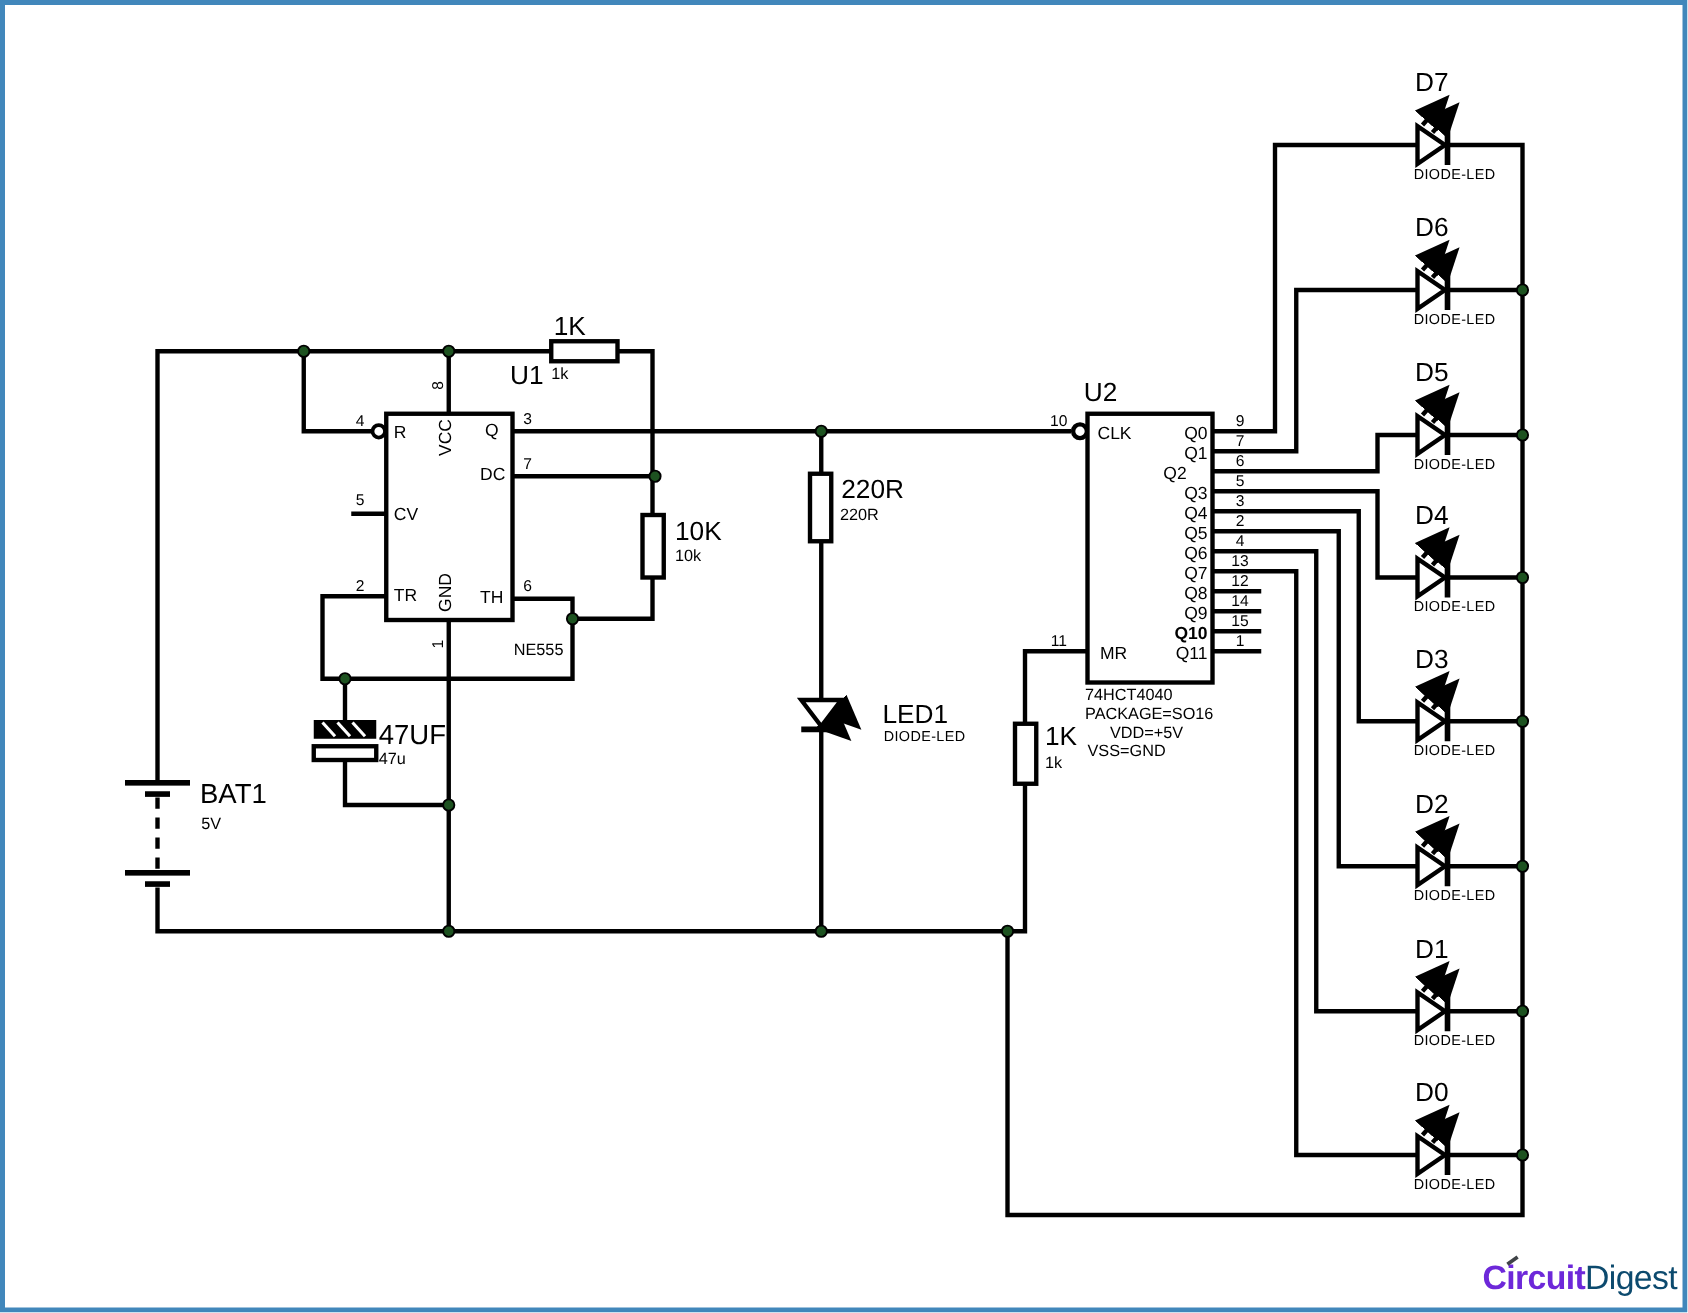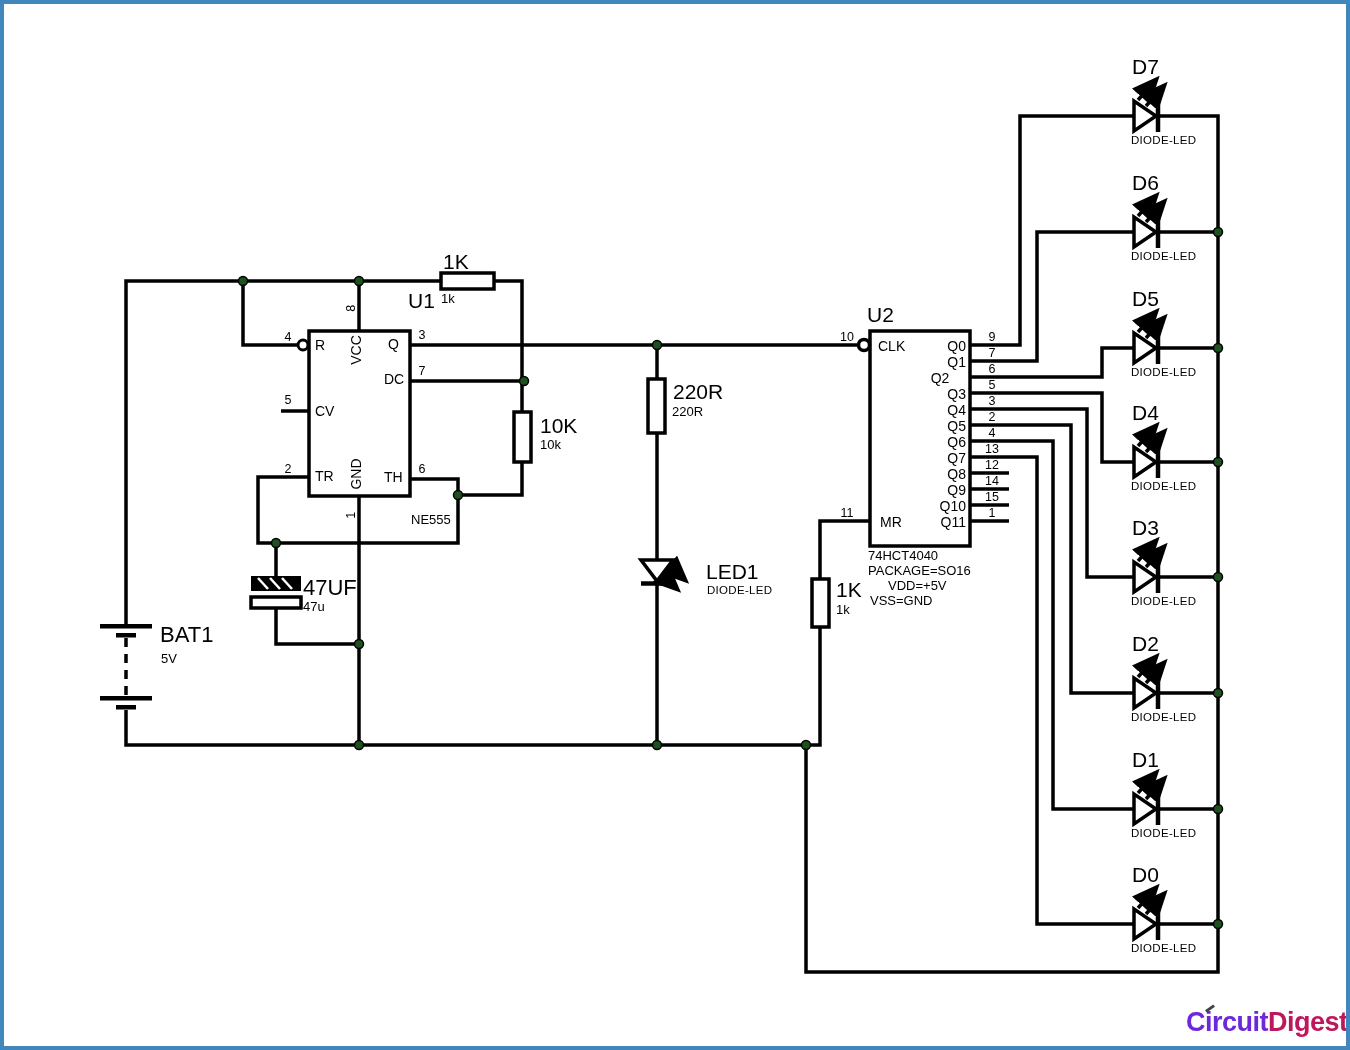--- a/index.html
+++ b/index.html
@@ -15,21 +15,21 @@
   .p14{font-size:14px;}
   .n13{font-size:12.5px;}
   .num{width:36px;text-align:center;}
   .numl{width:20px;text-align:center;}
   .pinr{width:52px;text-align:right;}
   .vrot{width:40px;text-align:center;transform:rotate(-90deg);transform-origin:center;}
   .nrot{transform:rotate(-90deg);transform-origin:center;}
   .logo{position:absolute;left:1182px;top:1003px;font-family:"Liberation Sans","DejaVu Sans",sans-serif;
         font-size:27px;letter-spacing:-.5px;}
   .logo .p1{font-weight:bold;color:#6d28d9;}
-  .logo .p2{font-weight:bold;color:#be185d;text-align:right;}
+  .logo .p2{font-weight:normal;color:#0c4a6e;text-align:right;}
   .accent{position:absolute;left:1201px;top:1003px;width:10px;height:3px;
           background:#3f4347;transform:rotate(-35deg);}
 </style>
 </head>
 <body>
 
 <div class="canvas">
 
 <svg class="sch" width="1350" height="1050" viewBox="0 0 1350 1050">
   <defs>
@@ -189,21 +189,21 @@
 <div class="t p14 pinr" style="left:910px;top:335px;">Q0</div>
 <div class="t p14 pinr" style="left:910px;top:351px;">Q1</div>
 <div class="t p14 pinr" style="left:910px;top:367px;text-align:center;">Q2</div>
 <div class="t p14 pinr" style="left:910px;top:383px;">Q3</div>
 <div class="t p14 pinr" style="left:910px;top:399px;">Q4</div>
 <div class="t p14 pinr" style="left:910px;top:415px;">Q5</div>
 <div class="t p14 pinr" style="left:910px;top:431px;">Q6</div>
 <div class="t p14 pinr" style="left:910px;top:447px;">Q7</div>
 <div class="t p14 pinr" style="left:910px;top:463px;">Q8</div>
 <div class="t p14 pinr" style="left:910px;top:479px;">Q9</div>
-<div class="t p14 pinr" style="left:910px;top:495px;">Q10</div>
+<div class="t p14 pinr" style="left:910px;top:495px;font-weight:bold;">Q10</div>
 <div class="t p14 pinr" style="left:910px;top:511px;">Q11</div>
 
 <div class="t n13 num" style="left:970px;top:327px;">9</div>
 <div class="t n13 num" style="left:970px;top:343px;">7</div>
 <div class="t n13 num" style="left:970px;top:359px;">6</div>
 <div class="t n13 num" style="left:970px;top:375px;">5</div>
 <div class="t n13 num" style="left:970px;top:391px;">3</div>
 <div class="t n13 num" style="left:970px;top:407px;">2</div>
 <div class="t n13 num" style="left:970px;top:423px;">4</div>
 <div class="t n13 num" style="left:970px;top:439px;">13</div>

